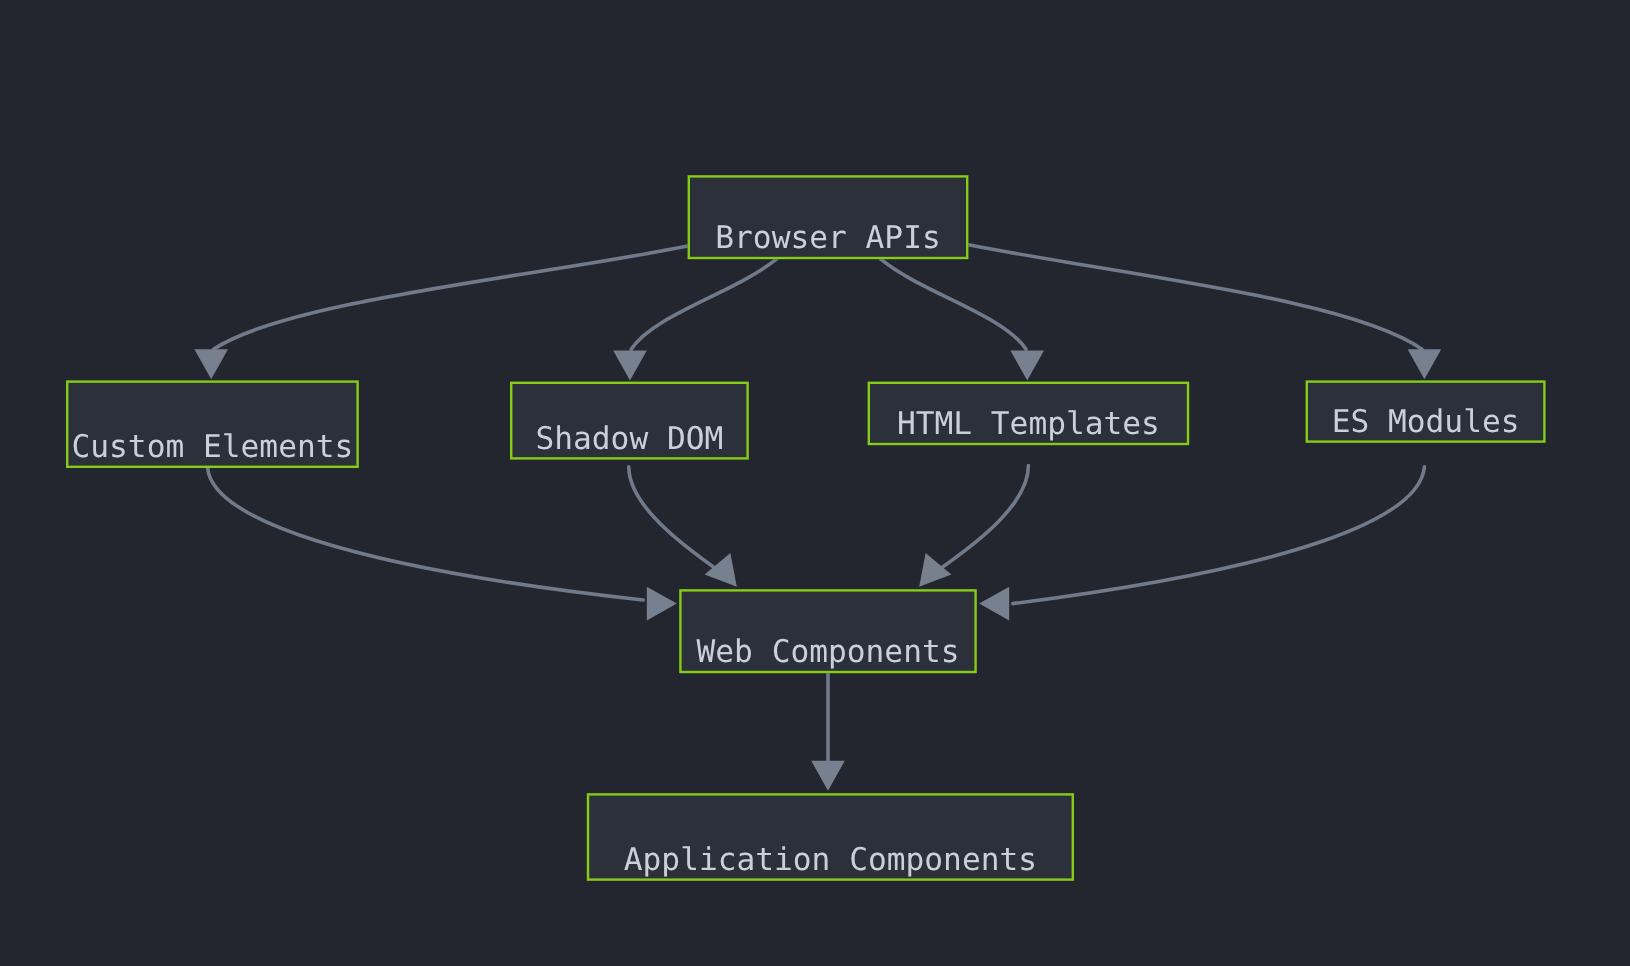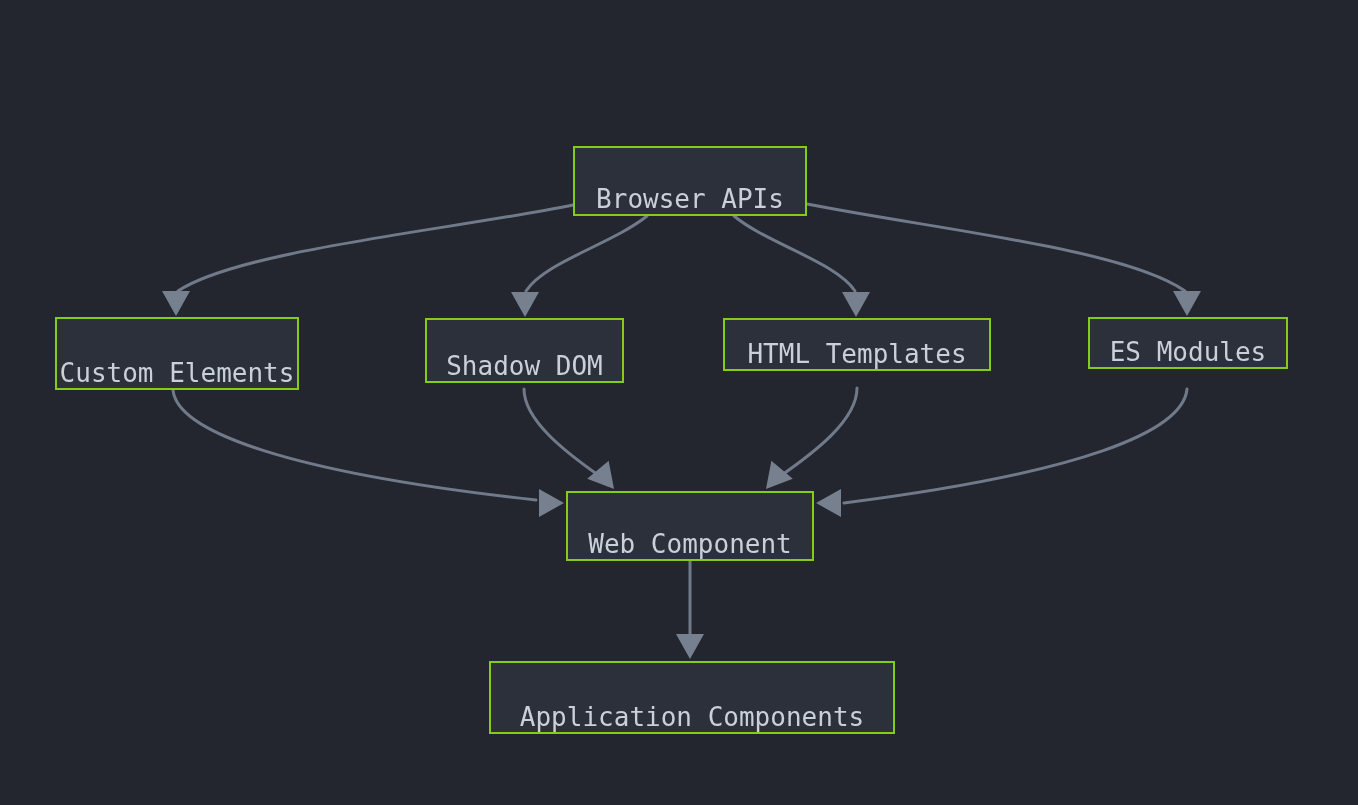--- a/index.html
+++ b/index.html
@@ -123,20 +123,20 @@
 
   <div class="node n-html-templates">
     <span>HTML Templates</span>
   </div>
 
   <div class="node n-es-modules">
     <span>ES Modules</span>
   </div>
 
   <div class="node n-web-component">
-    <span>Web Component</span>
+    <span>Web Components</span>
   </div>
 
   <div class="node n-application-components">
     <span>Application Components</span>
   </div>
 
 </div>
 
 </body></html>

